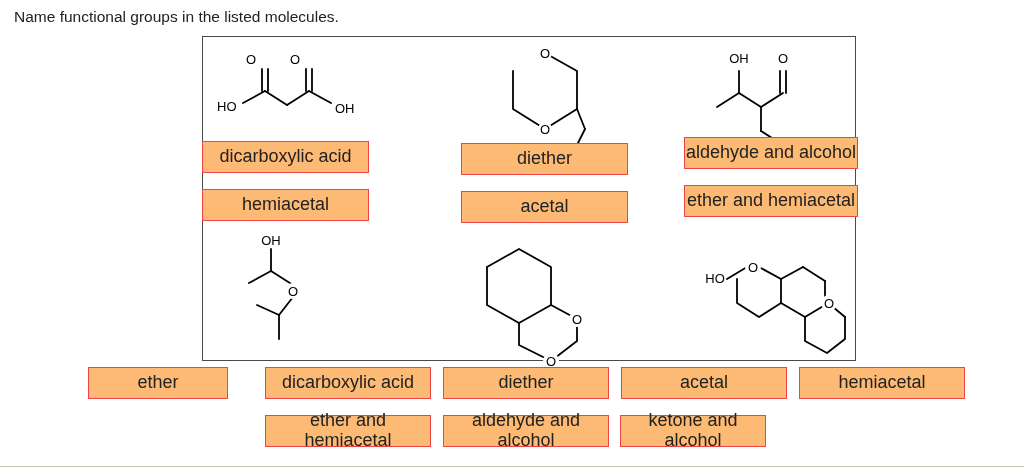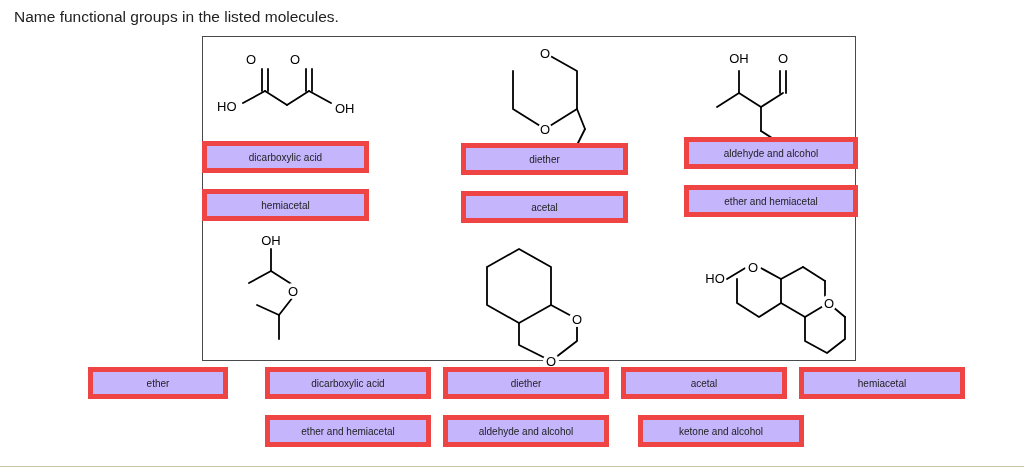--- a/index.html
+++ b/index.html
@@ -39,24 +39,24 @@
     border: 1px solid #4a4a4a;
     box-sizing: border-box;
     background: #ffffff;
   }
   .mol {
     position: absolute;
   }
   .mol svg { display: block; }
   .opt {
     position: absolute;
-    border: 5px solid #ef4444;
+    border: 1px solid #ef4444;
     box-sizing: border-box;
-    background: #c4b5fd;
-    font-size: 10px;
+    background: #fdba74;
+    font-size: 18px;
     color: #222222;
     display: flex;
     align-items: center;
     justify-content: center;
     text-align: center;
     line-height: 1.1;
     cursor: pointer;
     user-select: none;
   }
   .bottom-rule {
@@ -197,17 +197,17 @@
   </div>
 
   <div class="opt" style="left:88px; top:367px; width:140px; height:32px;">ether</div>
   <div class="opt" style="left:265px; top:367px; width:166px; height:32px;">dicarboxylic acid</div>
   <div class="opt" style="left:443px; top:367px; width:166px; height:32px;">diether</div>
   <div class="opt" style="left:621px; top:367px; width:166px; height:32px;">acetal</div>
   <div class="opt" style="left:799px; top:367px; width:166px; height:32px;">hemiacetal</div>
 
   <div class="opt" style="left:265px; top:415px; width:166px; height:32px;">ether and hemiacetal</div>
   <div class="opt" style="left:443px; top:415px; width:166px; height:32px;">aldehyde and alcohol</div>
-  <div class="opt" style="left:638px; top:415px; width:166px; height:32px;text-align:right;">ketone and alcohol</div>
+  <div class="opt" style="left:620px; top:415px; width:146px; height:32px;">ketone and alcohol</div>
 
   <div class="bottom-rule"></div>
 
 </div>
 
 </body></html>

